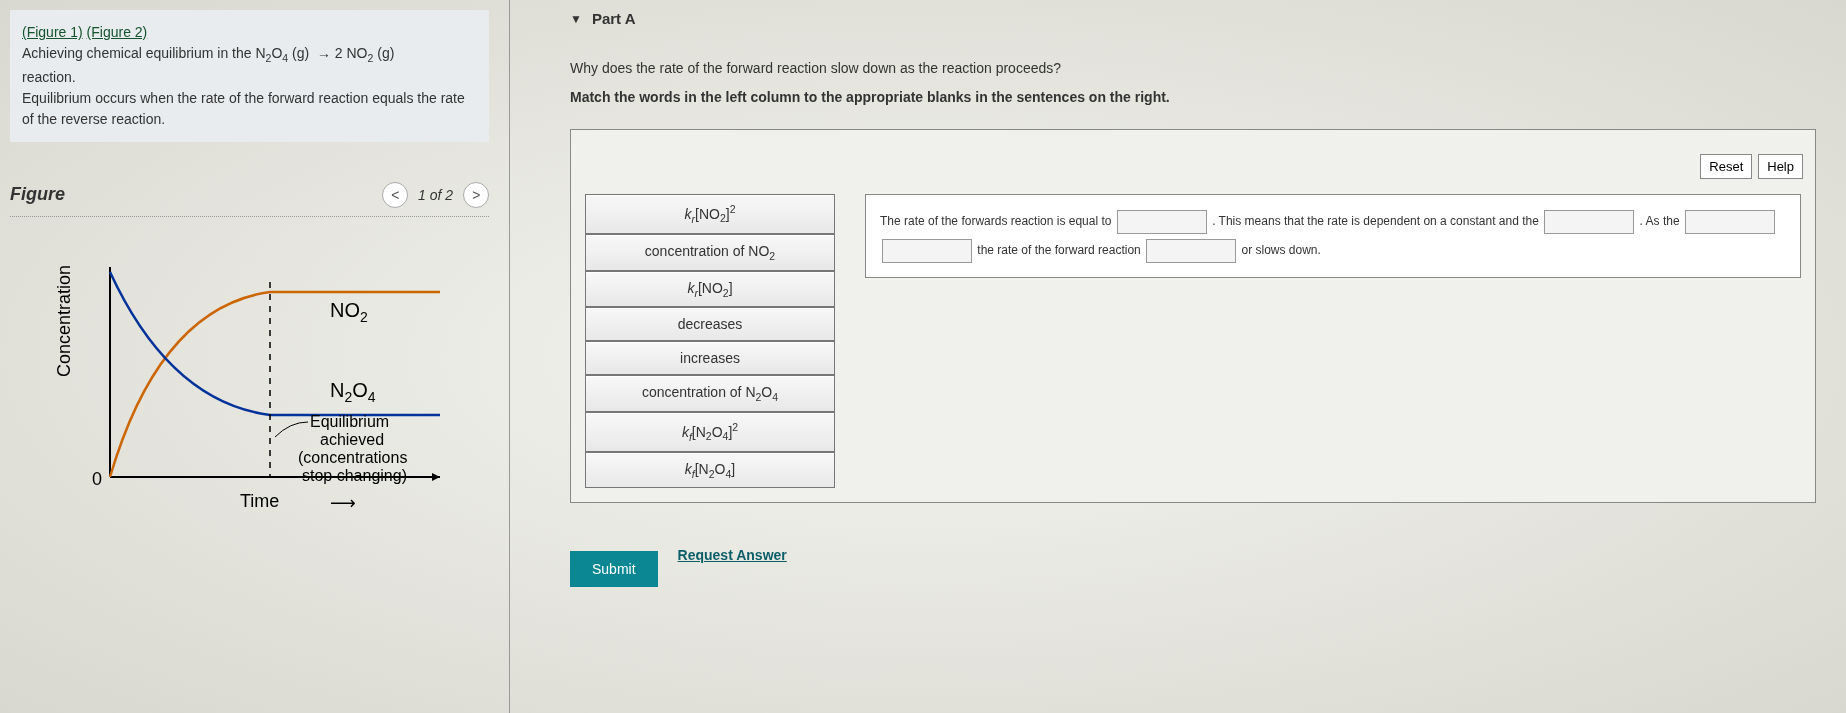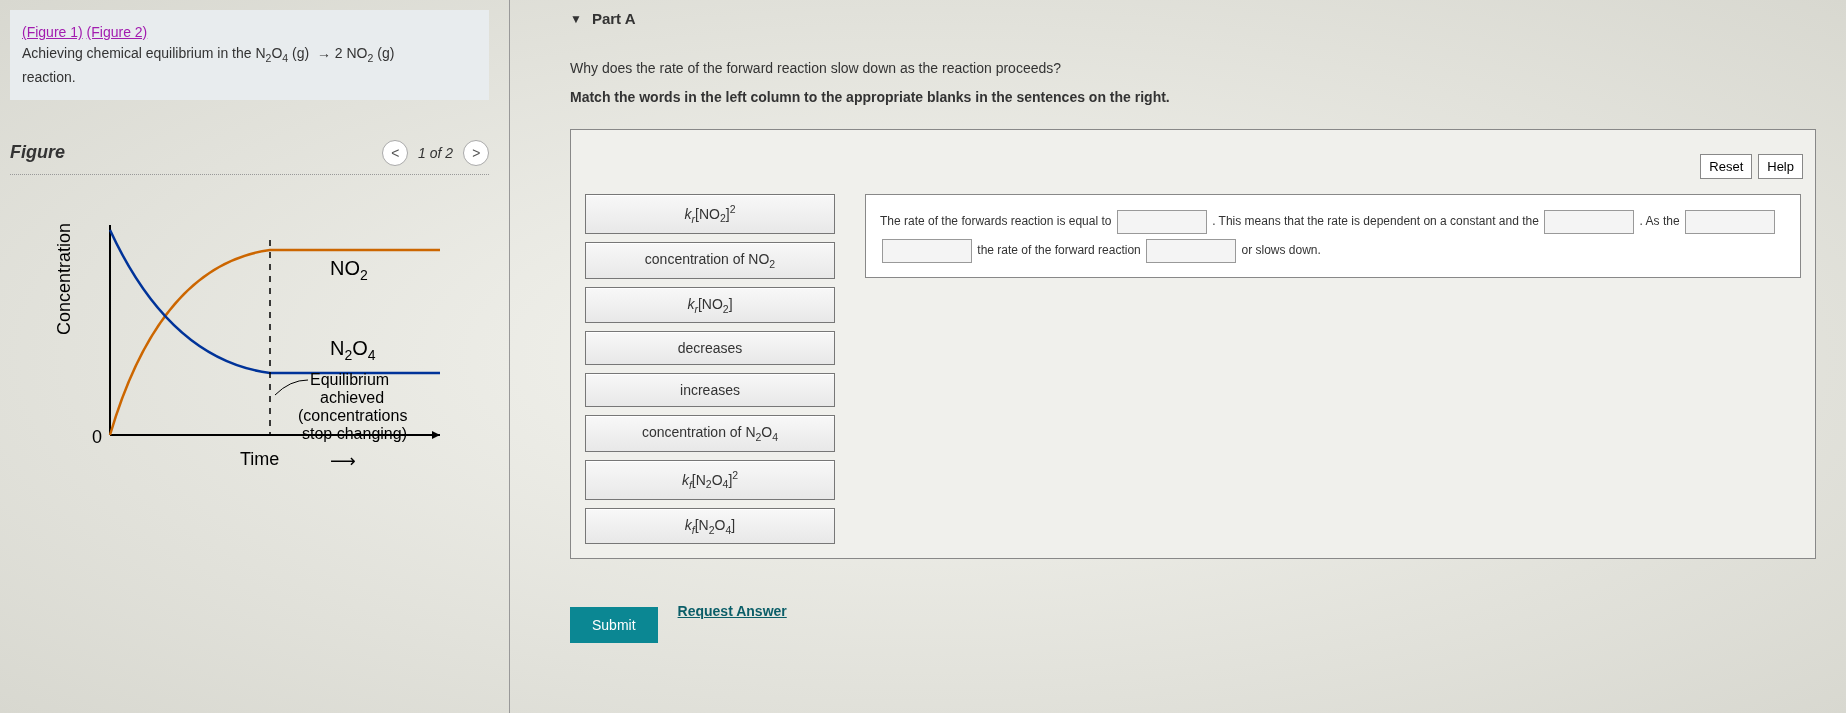--- a/index.html
+++ b/index.html
@@ -21,21 +21,21 @@
 .right-panel {
   flex: 1;
   padding: 10px 30px 10px 60px;
 }
 .desc-block {
   background: #e8ecee;
   padding: 12px;
   margin-bottom: 40px;
   line-height: 1.5;
 }
-.desc-block a { color: #a21caf; text-decoration: underline; }
+.desc-block a { color: #14532d; text-decoration: underline; }
 .desc-block .bold { font-weight: normal; }
 .figure-header {
   display: flex;
   justify-content: space-between;
   align-items: center;
   border-bottom: 1px dotted #999;
   padding-bottom: 8px;
   margin-bottom: 30px;
   font-style: italic;
 }
@@ -66,21 +66,21 @@
 }
 .top-buttons { position: absolute; top: 24px; right: 12px; display: flex; gap: 6px; }
 .small-btn {
   border: 1px solid #888;
   background: #fff;
   padding: 4px 8px;
   font-size: 13px;
   cursor: pointer;
 }
 .match-row { display: flex; gap: 30px; margin-top: 50px; }
-.drag-col { width: 250px; display: flex; flex-direction: column; gap: 8px; }
+.drag-col { width: 250px; display: flex; flex-direction: column; }
 .drag-item {
   border: 1px solid #777;
   background: linear-gradient(#f8f8f8, #e8e8e8);
   padding: 8px 6px;
   text-align: center;
   cursor: grab;
   font-size: 14px;
   box-shadow: inset 0 1px 0 #fff;
 }
 .sentence-box {
@@ -126,20 +126,21 @@
 <body>
 
 <div class="container">
   <div class="left-panel">
     <div class="desc-block">
       <a href="#">(Figure 1)</a>
       <a href="#">(Figure 2)</a><br>
       <span class="bold">Achieving chemical equilibrium in the</span>
       <span>N<sub>2</sub>O<sub>4</sub> (g) &nbsp;→ 2 NO<sub>2</sub> (g)</span><br>
       <span class="bold">reaction.</span><br>
+      <span>Equilibrium occurs when the rate of the forward reaction equals the rate of the reverse reaction.</span>
     </div>
 
     <div class="figure-header">
       <h3>Figure</h3>
       <div class="pager">
         <div class="pager-btn">&lt;</div>
         <span>1 of 2</span>
         <div class="pager-btn">&gt;</div>
       </div>
     </div>

